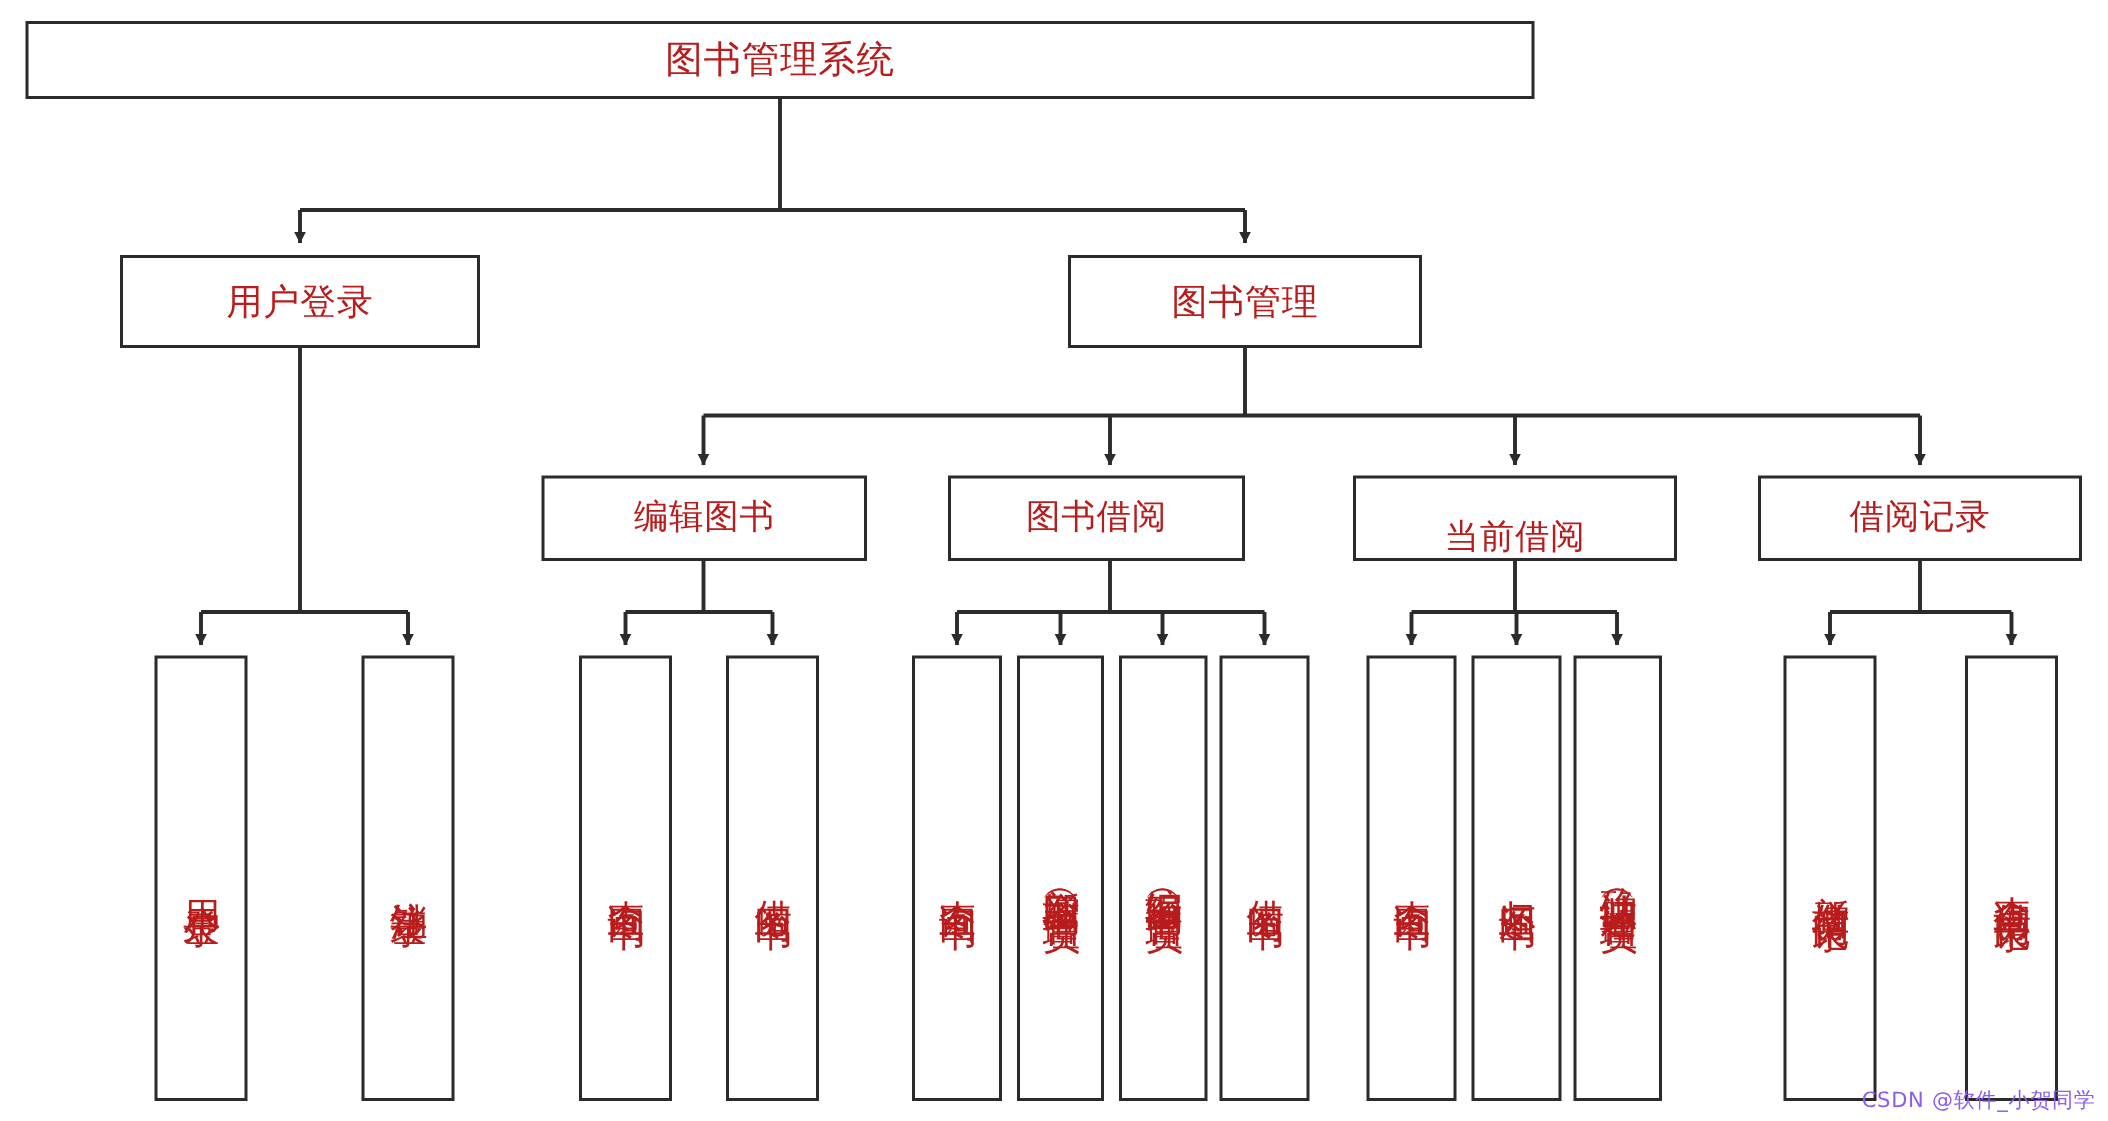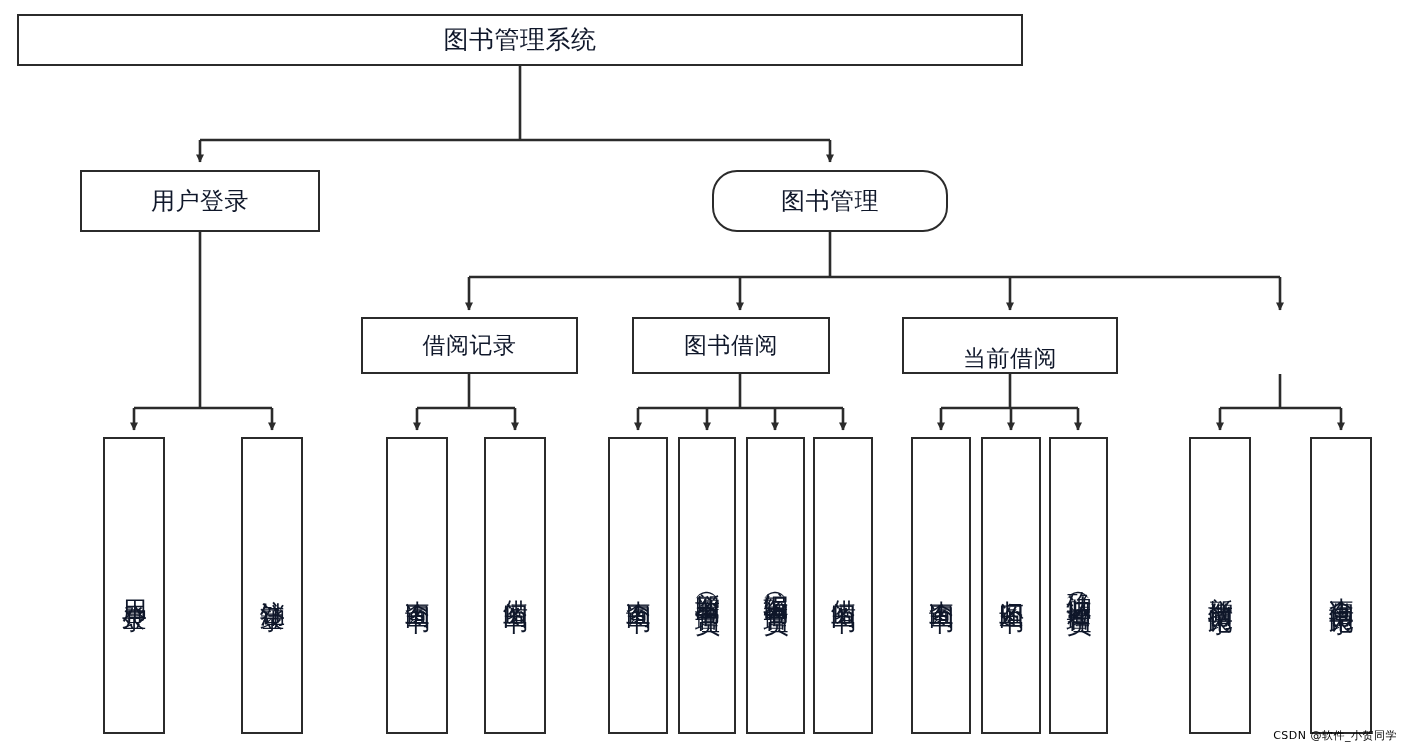--- a/index.html
+++ b/index.html
@@ -15,21 +15,21 @@
   svg.edges{position:absolute;left:0;top:0;width:1405px;height:747px;pointer-events:none;}
 
   .node{
     position:absolute;
     box-sizing:border-box;
     background:#ffffff;
     border:2px solid #2b2b2b;
     display:flex;
     align-items:center;
     justify-content:center;
-    color:#0f172a;
+    color:#b91c1c;
     z-index:2;
   }
   .node .lbl{
     display:block;
     line-height:1.18;
     letter-spacing:0.5px;
     white-space:nowrap;
   }
   .node.root .lbl{font-size:25px;}
   .node.l1 .lbl{font-size:24px;}
@@ -47,22 +47,22 @@
     font-size:25px;
     line-height:1.12;
     letter-spacing:3px;
     white-space:nowrap;
     text-align:center;
   }
 
   .watermark{
     position:absolute;
     right:8px;bottom:4px;
-    font-size:11px;
-    color:#000000;
+    font-size:14px;
+    color:#8b5cf6;
     letter-spacing:0.5px;
     z-index:5;
     white-space:nowrap;
     font-family:"DejaVu Sans","Liberation Sans",sans-serif;
   }
 </style>
 </head>
 <body>
 
 <div id="canvas">
@@ -117,32 +117,35 @@
     </g>
   </svg>
 
   <div class="node root" style="left: 17px; top: 14px; width: 1006px; height: 52px;">
     <span class="lbl">图书管理系统</span>
   </div>
 
   <div class="node l1" style="left: 80px; top: 170px; width: 240px; height: 62px;">
     <span class="lbl">用户登录</span>
   </div>
-  <div class="node l1" style="left: 712px; top: 170px; width: 236px; height: 62px; border-radius: 25px;">
+  <div class="node l1" style="left: 712px; top: 170px; width: 236px; height: 62px;">
     <span class="lbl">图书管理</span>
   </div>
 
   <div class="node l2" style="left: 361px; top: 317px; width: 217px; height: 57px;">
-    <span class="lbl">借阅记录</span>
+    <span class="lbl">编辑图书</span>
   </div>
   <div class="node l2" style="left: 632px; top: 317px; width: 198px; height: 57px;">
     <span class="lbl">图书借阅</span>
   </div>
   <div class="node l2" style="left: 902px; top: 317px; width: 216px; height: 57px; align-items: flex-end;">
     <span class="lbl">当前借阅</span>
+  </div>
+  <div class="node l2" style="left: 1172px; top: 317px; width: 216px; height: 57px;">
+    <span class="lbl">借阅记录</span>
   </div>
 
   <div class="node leaf" style="left: 103px; top: 437px; width: 62px; height: 297px;">
     <span class="lbl">用户登录</span>
   </div>
   <div class="node leaf" style="left: 241px; top: 437px; width: 62px; height: 297px;">
     <span class="lbl">注销登录</span>
   </div>
   <div class="node leaf" style="left: 386px; top: 437px; width: 62px; height: 297px;">
     <span class="lbl">查询图书</span>

